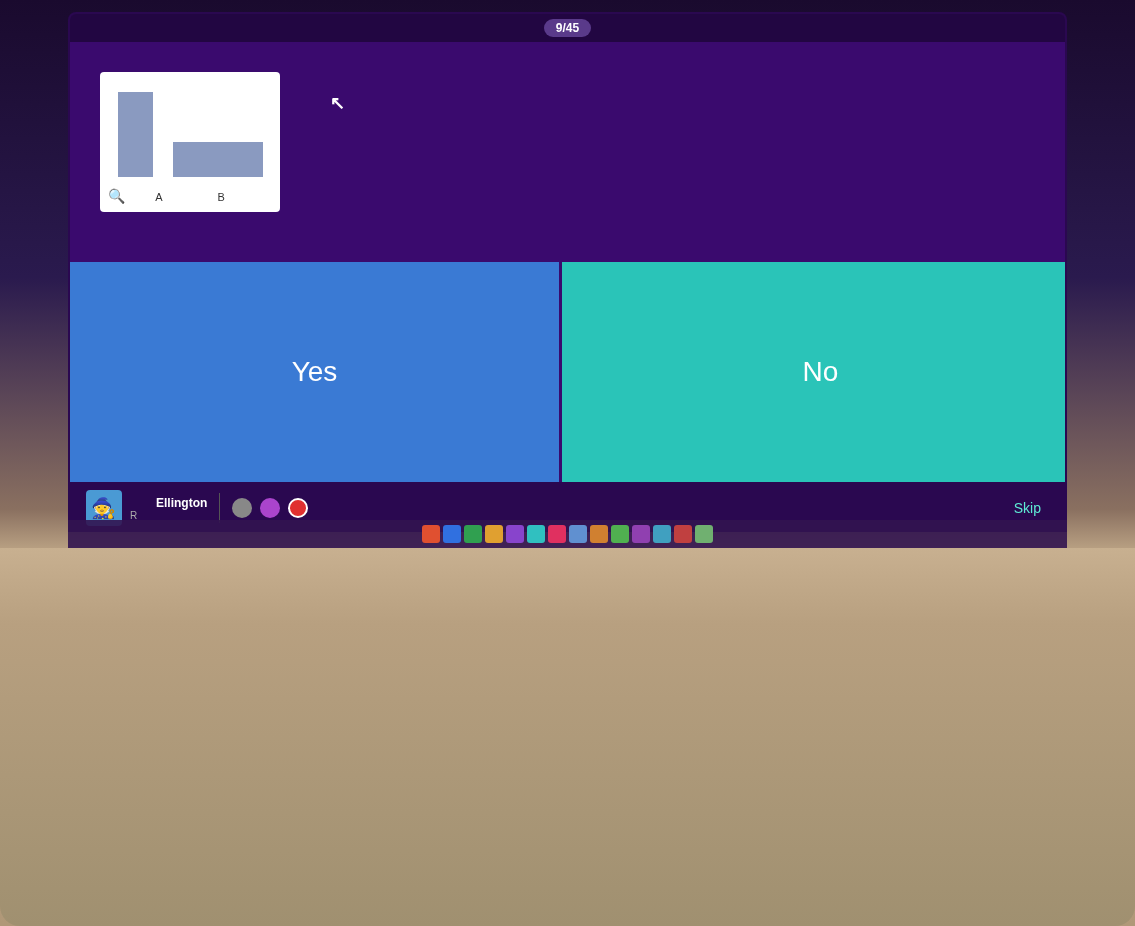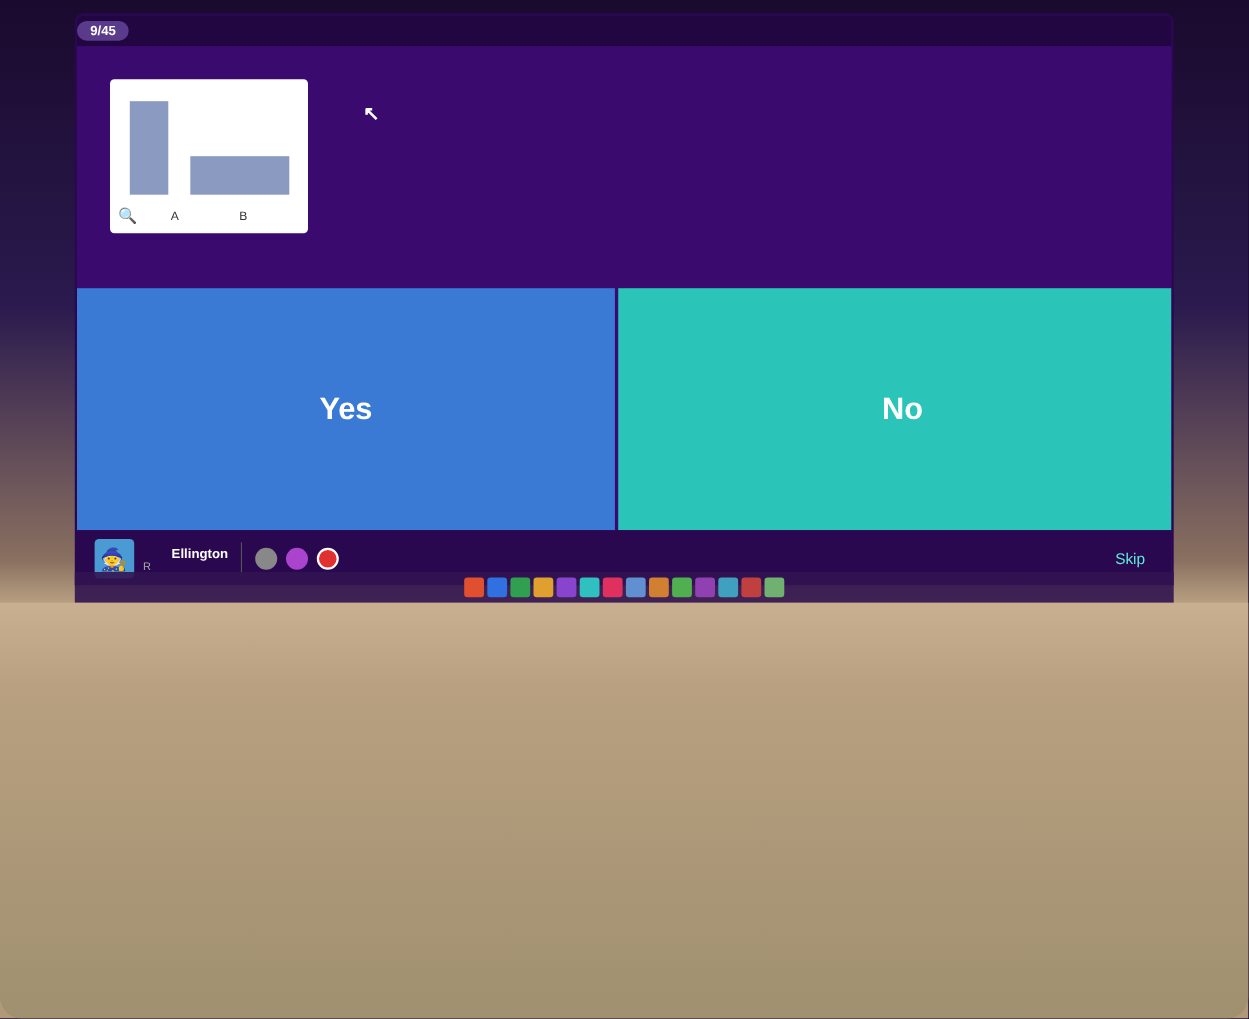--- a/index.html
+++ b/index.html
@@ -33,20 +33,21 @@
     }
 
     
     .top-bar {
       position: absolute;
       top: 0; left: 0; right: 0;
       height: 28px;
       background: rgba(0,0,0,0.4);
       display: flex;
       align-items: center;
+      justify-content: center;
     }
 
     .progress-indicator {
       background: #5a3a8a;
       border-radius: 10px;
       padding: 2px 12px;
       font-size: 12px;
       color: white;
       font-weight: bold;
     }
@@ -142,21 +143,21 @@
       display: flex;
       gap: 3px;
     }
 
     .answer-btn {
       flex: 1;
       display: flex;
       align-items: center;
       justify-content: center;
       font-size: 28px;
-      font-weight: bold;
+      font-weight: normal;
       color: white;
       cursor: pointer;
       border: none;
       outline: none;
     }
 
     .answer-yes {
       background: #3a7ad4;
     }
 

